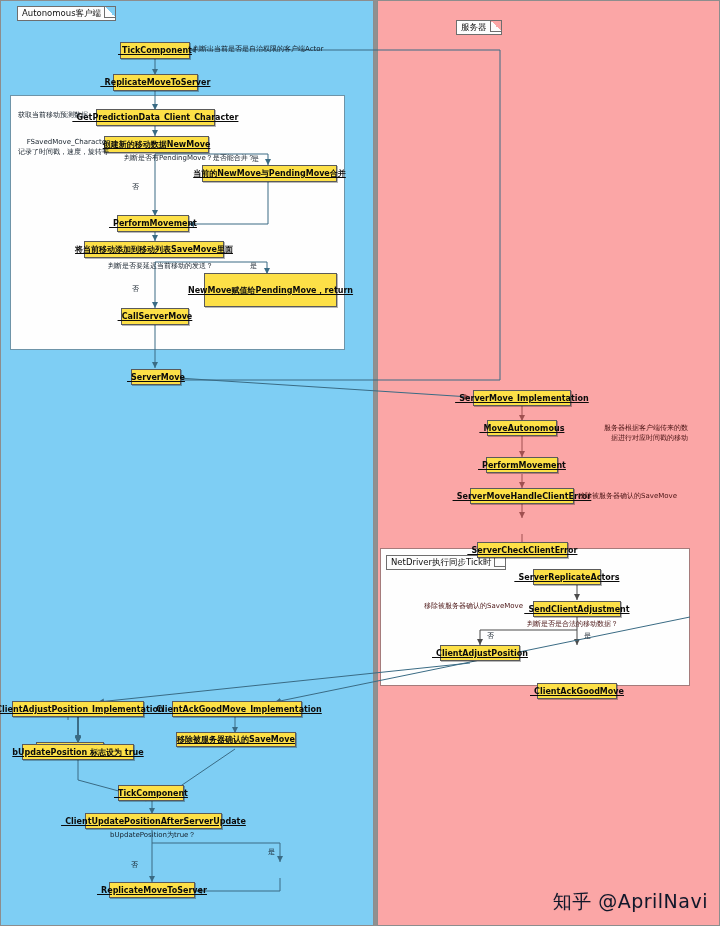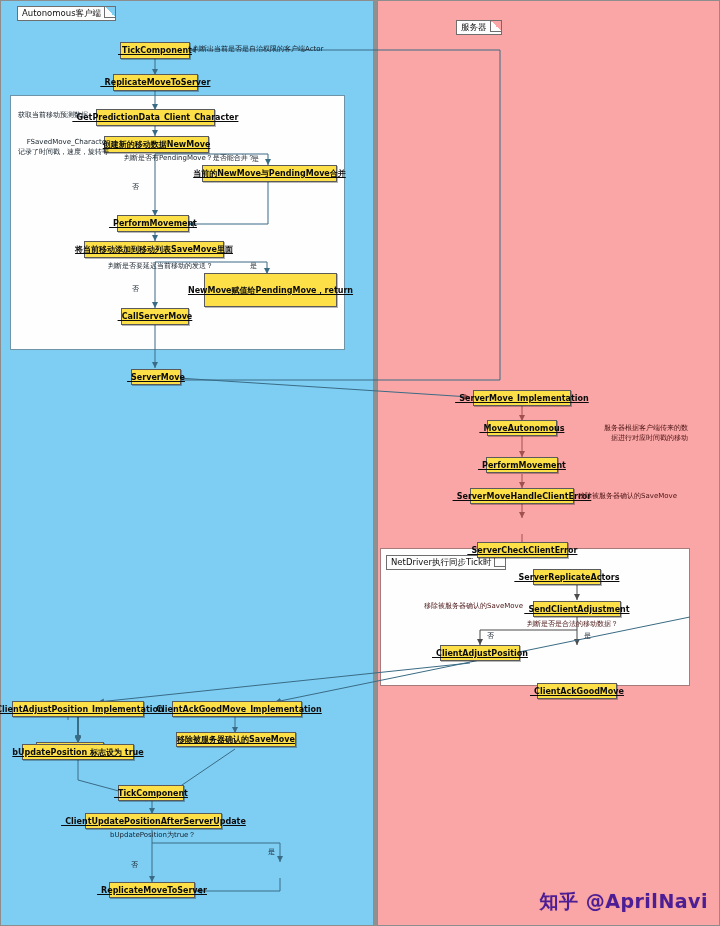--- a/index.html
+++ b/index.html
@@ -30,21 +30,21 @@
     text-decoration:underline;text-decoration-thickness:0.6px;text-underline-offset:1px;
     display:flex;align-items:center;justify-content:center;}
 
   .note{position:absolute;font-size:7px;line-height:9.5px;color:#15202b;white-space:pre;text-align:right;}
   .note.pink{color:#4a1414;}
   .branch{position:absolute;font-size:7px;line-height:8px;color:#15202b;}
 
   svg.wires{position:absolute;left:0;top:0;width:720px;height:926px;pointer-events:none;}
 
   .watermark{position:absolute;right:12px;bottom:14px;font-size:19px;line-height:22px;
-    color:#4c1d95;font-weight:bold;letter-spacing:0.5px;text-shadow:0 0 2px rgba(0,0,0,.08);}
+    color:#0f172a;font-weight:normal;letter-spacing:0.5px;text-shadow:0 0 2px rgba(0,0,0,.08);}
 </style>
 </head>
 <body>
 
 <div id="canvas">
 
   <div class="region region-client"></div>
   <div class="region region-server"></div>
   <div class="region-divider region"></div>
 

